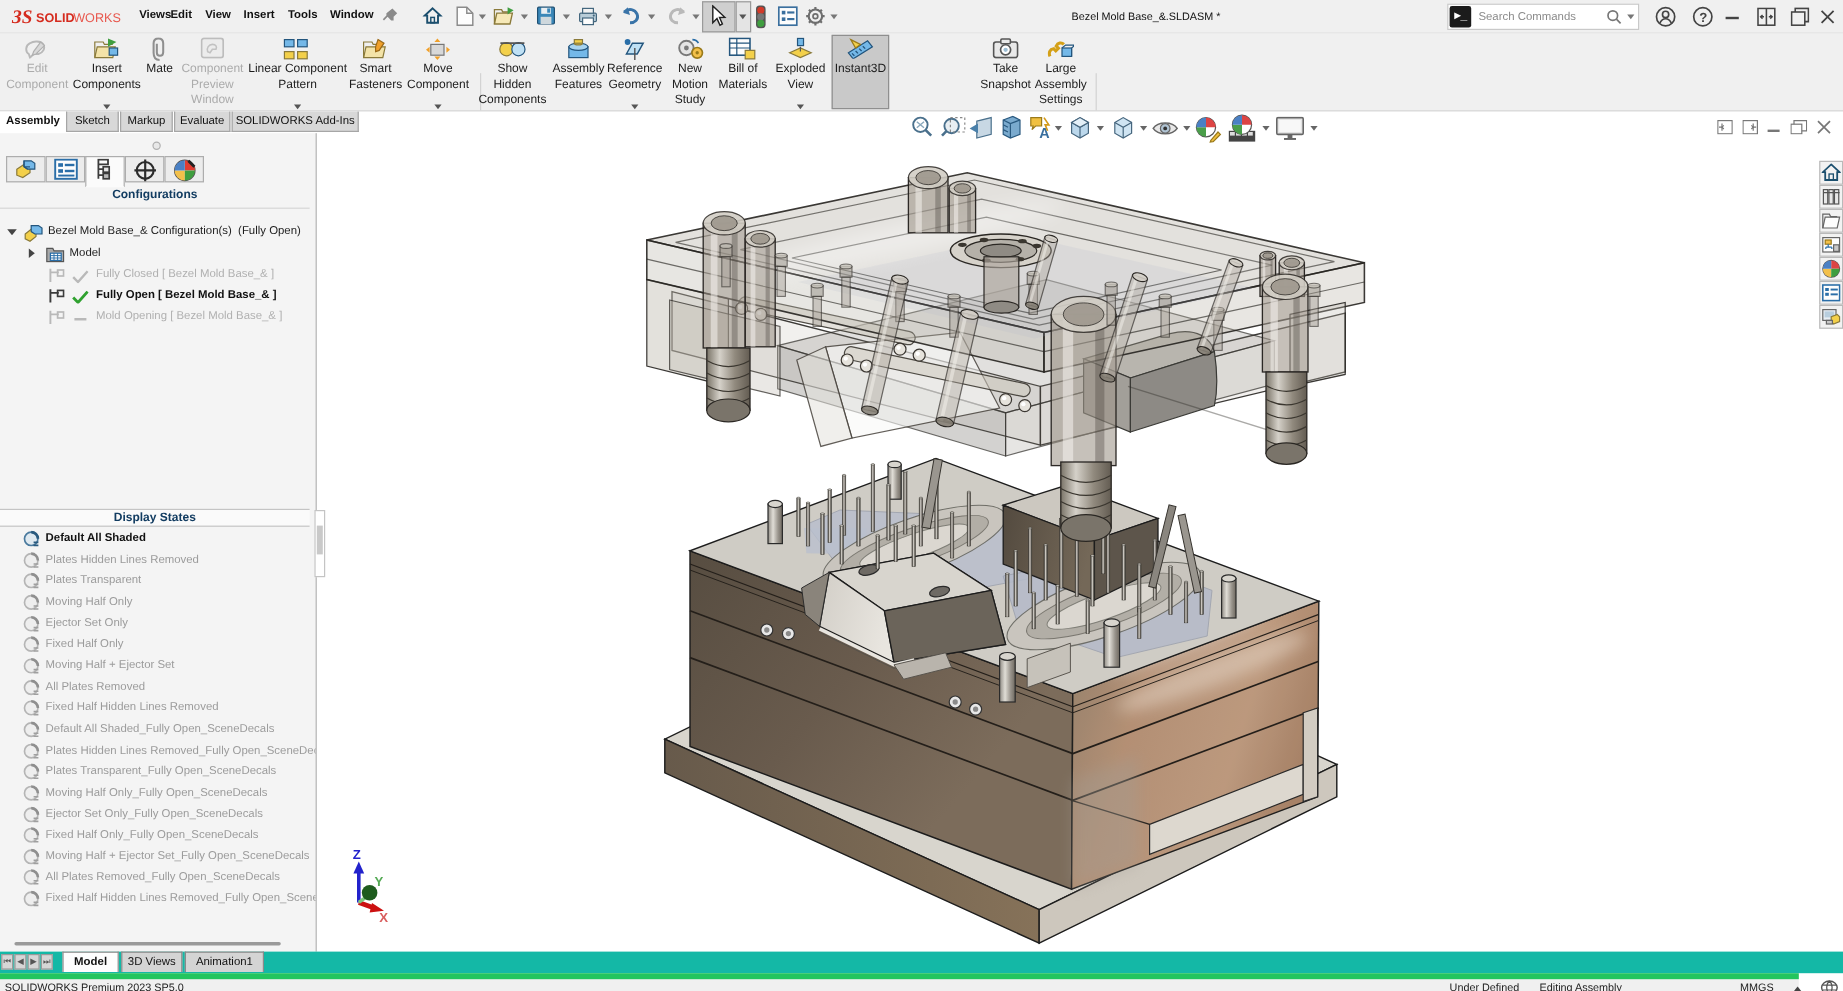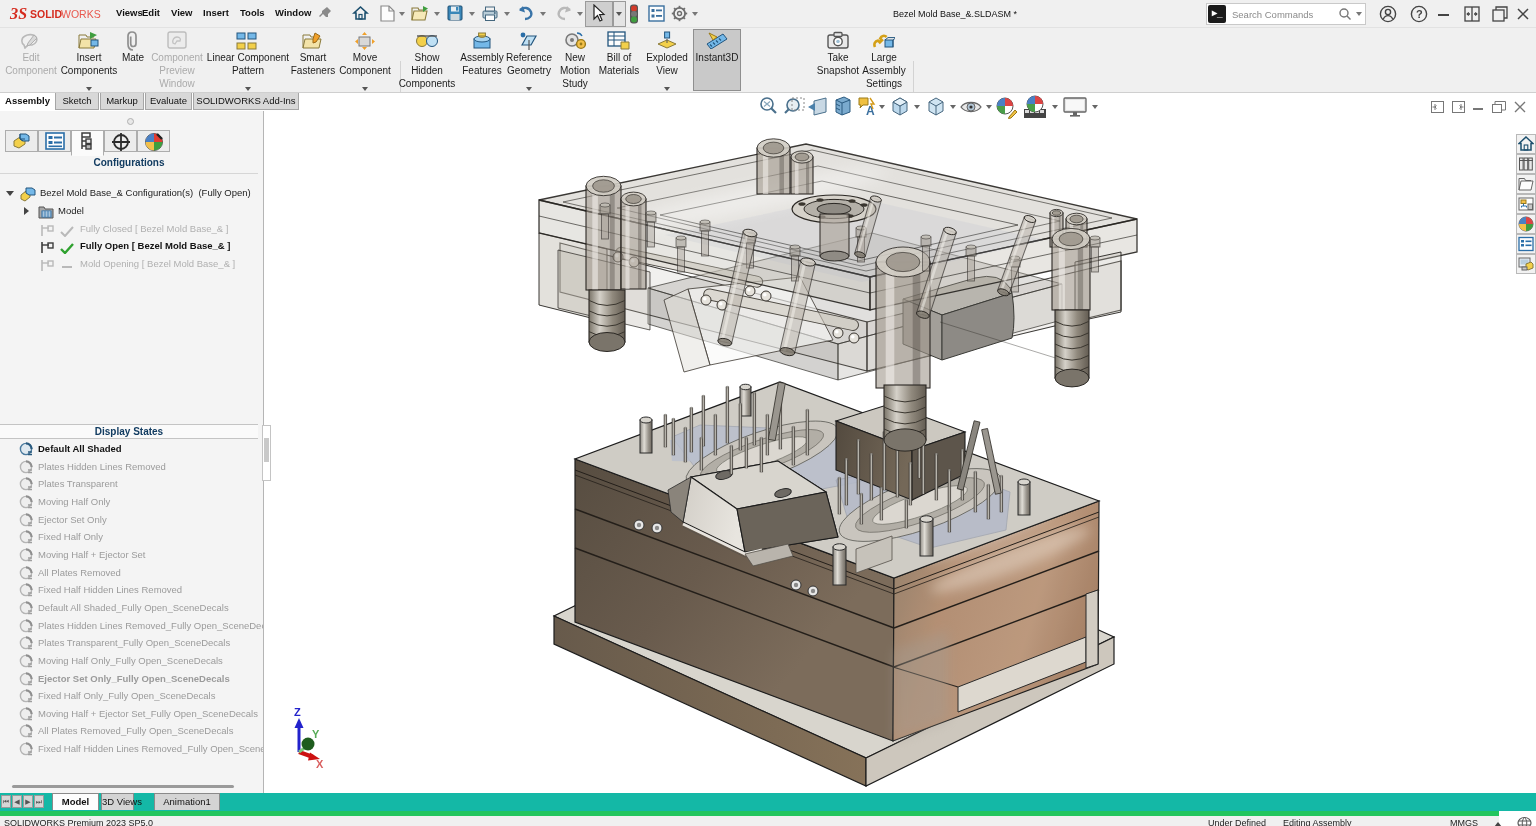--- a/index.html
+++ b/index.html
@@ -972,21 +972,21 @@
         <circle cx="7" cy="7" r="5.6" fill="#eeeeee" stroke="#b5b5b5" stroke-width="1.4"></circle>
         <path d="M7 1.4 A5.6 5.6 0 0 1 12.6 7" fill="none" stroke="#8f8f8f" stroke-width="2.2"></path>
         <path d="M9 10 L13 10 M9 12.5 L13 12.5" stroke="#9f9f9f" stroke-width="1.3"></path>
       </svg></div>
     <div class="dsrow" style="top:543.8px;color:#9b9b9b;font-weight:normal">Moving Half Only_Fully Open_SceneDecals</div>
     <div class="abs" style="left:19px;top:560.5px"><svg width="15" height="15" viewBox="0 0 15 15" style="">
         <circle cx="7" cy="7" r="5.6" fill="#eeeeee" stroke="#b5b5b5" stroke-width="1.4"></circle>
         <path d="M7 1.4 A5.6 5.6 0 0 1 12.6 7" fill="none" stroke="#8f8f8f" stroke-width="2.2"></path>
         <path d="M9 10 L13 10 M9 12.5 L13 12.5" stroke="#9f9f9f" stroke-width="1.3"></path>
       </svg></div>
-    <div class="dsrow" style="top:561.5px;color:#9b9b9b;font-weight:bold">Ejector Set Only_Fully Open_SceneDecals</div>
+    <div class="dsrow" style="top:561.5px;color:#9b9b9b;font-weight:normal">Ejector Set Only_Fully Open_SceneDecals</div>
     <div class="abs" style="left:19px;top:578.1px"><svg width="15" height="15" viewBox="0 0 15 15" style="">
         <circle cx="7" cy="7" r="5.6" fill="#eeeeee" stroke="#b5b5b5" stroke-width="1.4"></circle>
         <path d="M7 1.4 A5.6 5.6 0 0 1 12.6 7" fill="none" stroke="#8f8f8f" stroke-width="2.2"></path>
         <path d="M9 10 L13 10 M9 12.5 L13 12.5" stroke="#9f9f9f" stroke-width="1.3"></path>
       </svg></div>
     <div class="dsrow" style="top:579.1px;color:#9b9b9b;font-weight:normal">Fixed Half Only_Fully Open_SceneDecals</div>
     <div class="abs" style="left:19px;top:595.8px"><svg width="15" height="15" viewBox="0 0 15 15" style="">
         <circle cx="7" cy="7" r="5.6" fill="#eeeeee" stroke="#b5b5b5" stroke-width="1.4"></circle>
         <path d="M7 1.4 A5.6 5.6 0 0 1 12.6 7" fill="none" stroke="#8f8f8f" stroke-width="2.2"></path>
         <path d="M9 10 L13 10 M9 12.5 L13 12.5" stroke="#9f9f9f" stroke-width="1.3"></path>
@@ -1063,21 +1063,21 @@
       </svg></div>
   </div>
 <div class="abs" style="left:262px;top:425px;width:9px;height:56px;background:#fff;border:1px solid #c4c4c4"></div>
 <div class="abs" style="left:264px;top:438px;width:5px;height:24px;background:#c9c9c9"></div>
 <div id="btabs" class="abs">
     <div class="navb" style="left:1px">⏮</div>
     <div class="navb" style="left:12px">◀</div>
     <div class="navb" style="left:23px">▶</div>
     <div class="navb" style="left:34px">⏭</div>
     <div class="btab act" style="left:52px;width:47px">Model</div>
-    <div class="btab" style="left:101px;width:33px">3D Views</div>
+    <div class="btab" style="left:101px;width:51px">3D Views</div>
     <div class="btab" style="left:154px;width:66px">Animation1</div>
   </div>
 <div id="statusbar" class="abs">
     <div class="abs" style="left:4px;top:2px">SOLIDWORKS Premium 2023 SP5.0</div>
     <div class="abs" style="left:1208px;top:2px">Under Defined</div>
     <div class="abs" style="left:1283px;top:2px">Editing Assembly</div>
     <div class="abs" style="left:1450px;top:2px">MMGS</div>
     <div class="abs" style="left:1494px;top:6px;width:0;height:0;border-left:4px solid transparent;border-right:4px solid transparent;border-bottom:5px solid #444"></div>
     <div class="abs" style="left:1517px;top:0px"><svg width="15" height="14" viewBox="0 0 15 14" style="">
         <ellipse cx="7.5" cy="7" rx="6.5" ry="5.5" fill="none" stroke="#555" stroke-width="1.2"></ellipse>

